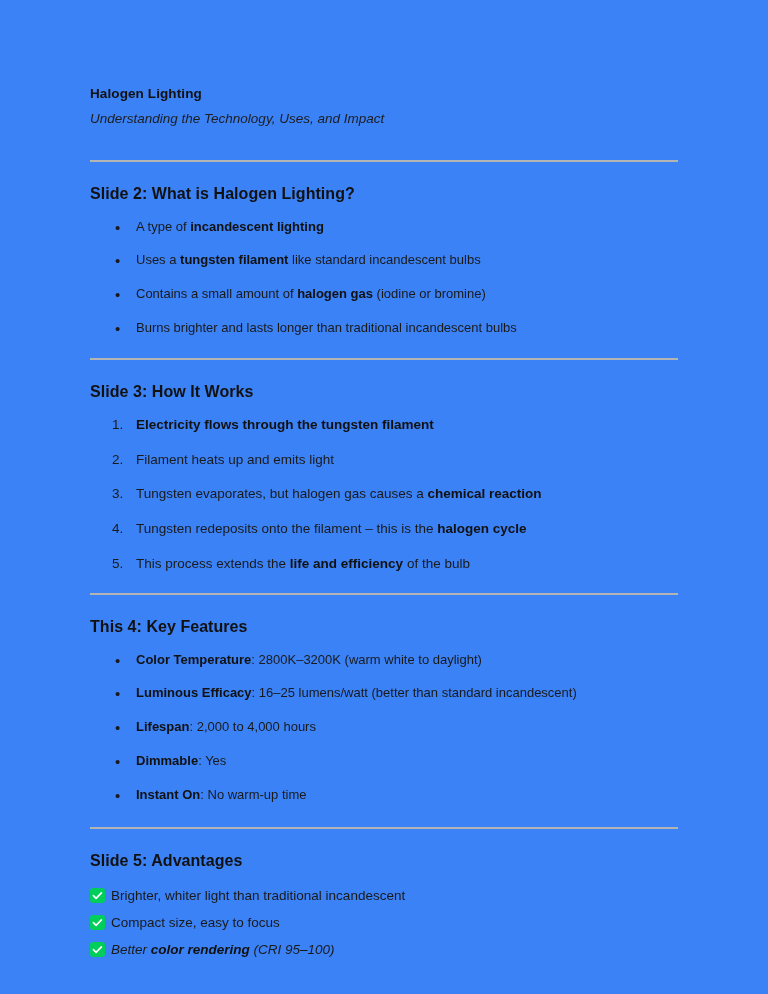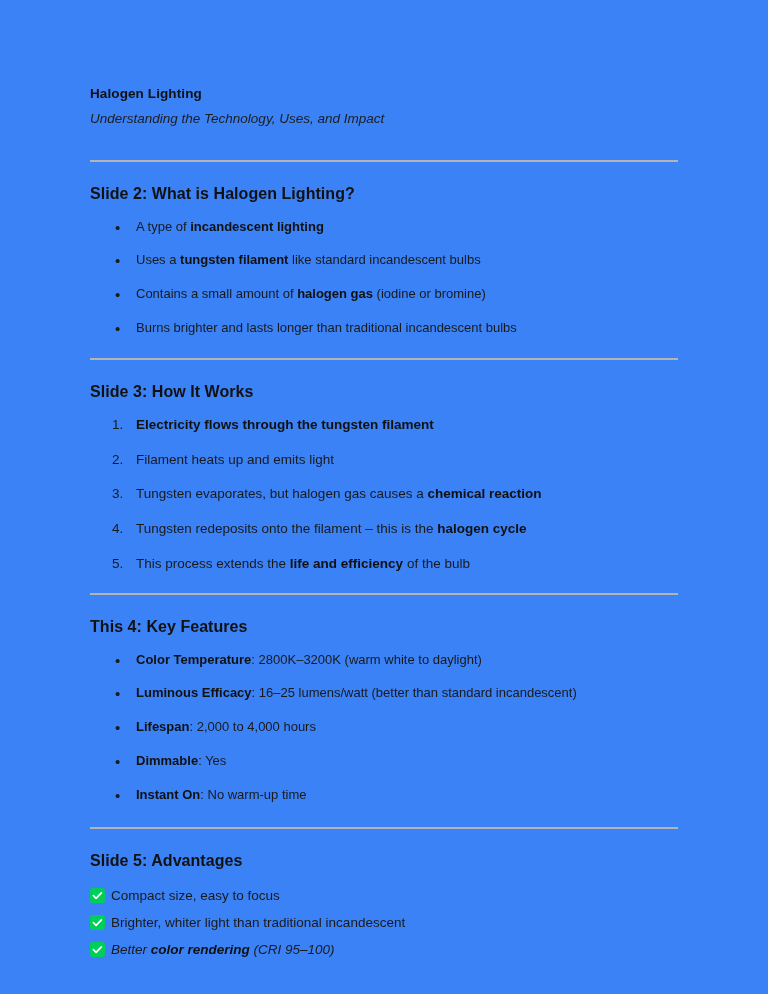--- a/index.html
+++ b/index.html
@@ -188,31 +188,31 @@
         <li><b>Luminous Efficacy</b><span>: 16–25 lumens/watt (better than standard incandescent)</span></li>
         <li><b>Lifespan</b><span>: 2,000 to 4,000 hours</span></li>
         <li><b>Dimmable</b><span>: Yes</span></li>
         <li><b>Instant On</b><span>: No warm-up time</span></li>
       </ul>
 
     <hr class="divider div-4">
 
     <div class="section-heading">Slide 5: Advantages</div>
     <ul class="checks">
+        <li><span class="check-icon" style="background: rgb(0, 206, 91);">
+            <svg width="15" height="15" viewBox="0 0 15 15">
+              <path d="M3.4 7.7 L6.1 10.3 L11.4 4.8" fill="none" stroke="#ffffff" stroke-width="1.7" stroke-linecap="round" stroke-linejoin="round"></path>
+            </svg>
+          </span><span>Brighter, whiter light than traditional incandescent</span></li>
         <li><span class="check-icon" style="background: rgb(0, 206, 91);">
             <svg width="15" height="15" viewBox="0 0 15 15">
               <path d="M3.4 7.7 L6.1 10.3 L11.4 4.8" fill="none" stroke="#ffffff" stroke-width="1.7" stroke-linecap="round" stroke-linejoin="round"></path>
             </svg>
           </span><span>Compact size, easy to focus</span></li>
         <li><span class="check-icon" style="background: rgb(0, 206, 91);">
             <svg width="15" height="15" viewBox="0 0 15 15">
               <path d="M3.4 7.7 L6.1 10.3 L11.4 4.8" fill="none" stroke="#ffffff" stroke-width="1.7" stroke-linecap="round" stroke-linejoin="round"></path>
             </svg>
-          </span><span>Brighter, whiter light than traditional incandescent</span></li>
-        <li><span class="check-icon" style="background: rgb(0, 206, 91);">
-            <svg width="15" height="15" viewBox="0 0 15 15">
-              <path d="M3.4 7.7 L6.1 10.3 L11.4 4.8" fill="none" stroke="#ffffff" stroke-width="1.7" stroke-linecap="round" stroke-linejoin="round"></path>
-            </svg>
           </span><span>Better </span><b>color rendering</b><span> (CRI 95–100)</span></li>
       </ul>
 
   </div>
 </div>
 
 </body></html>

